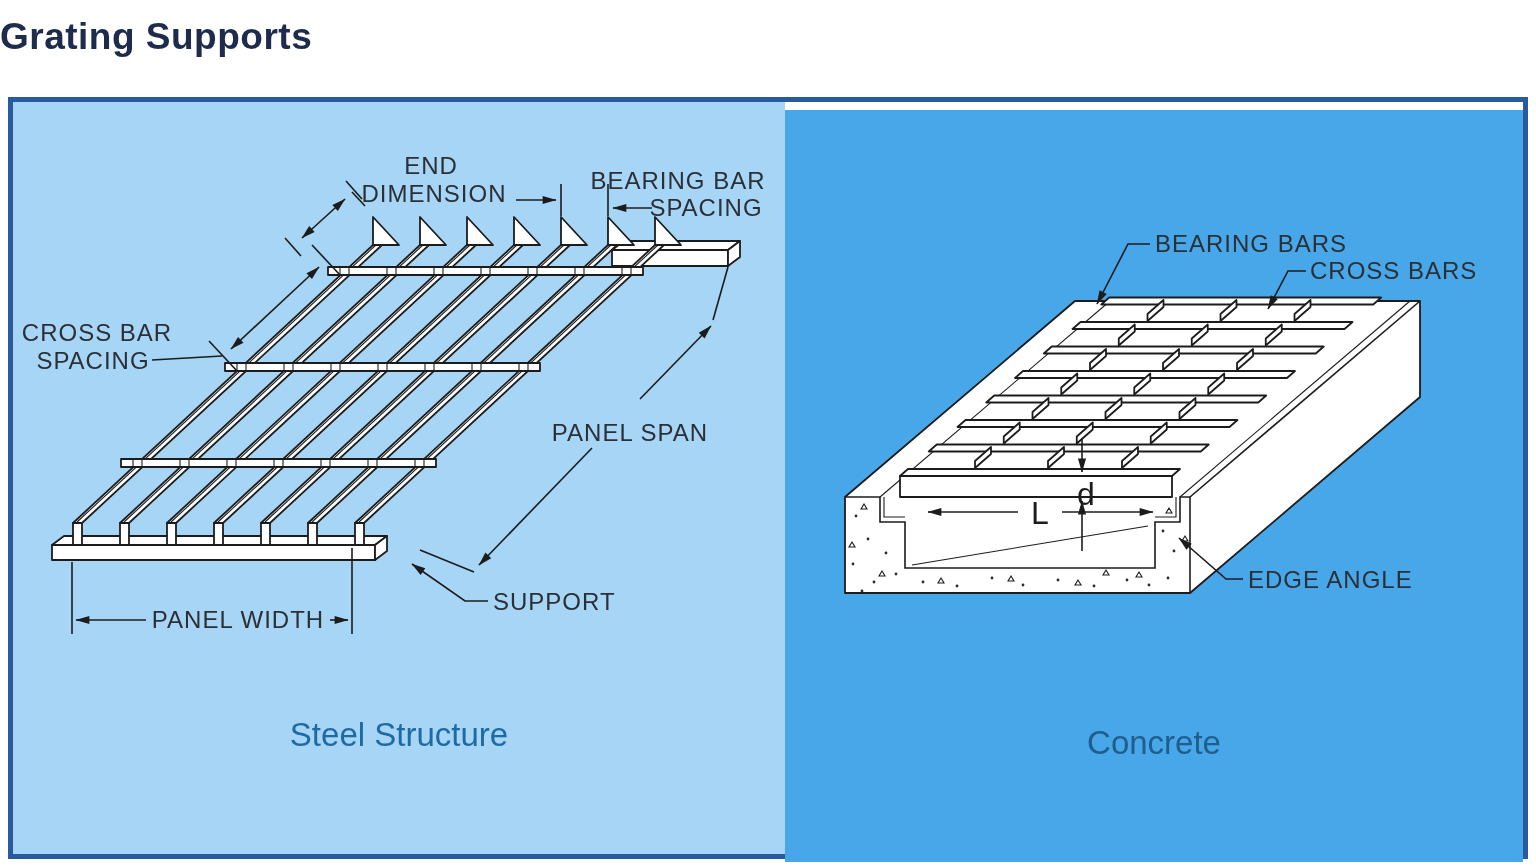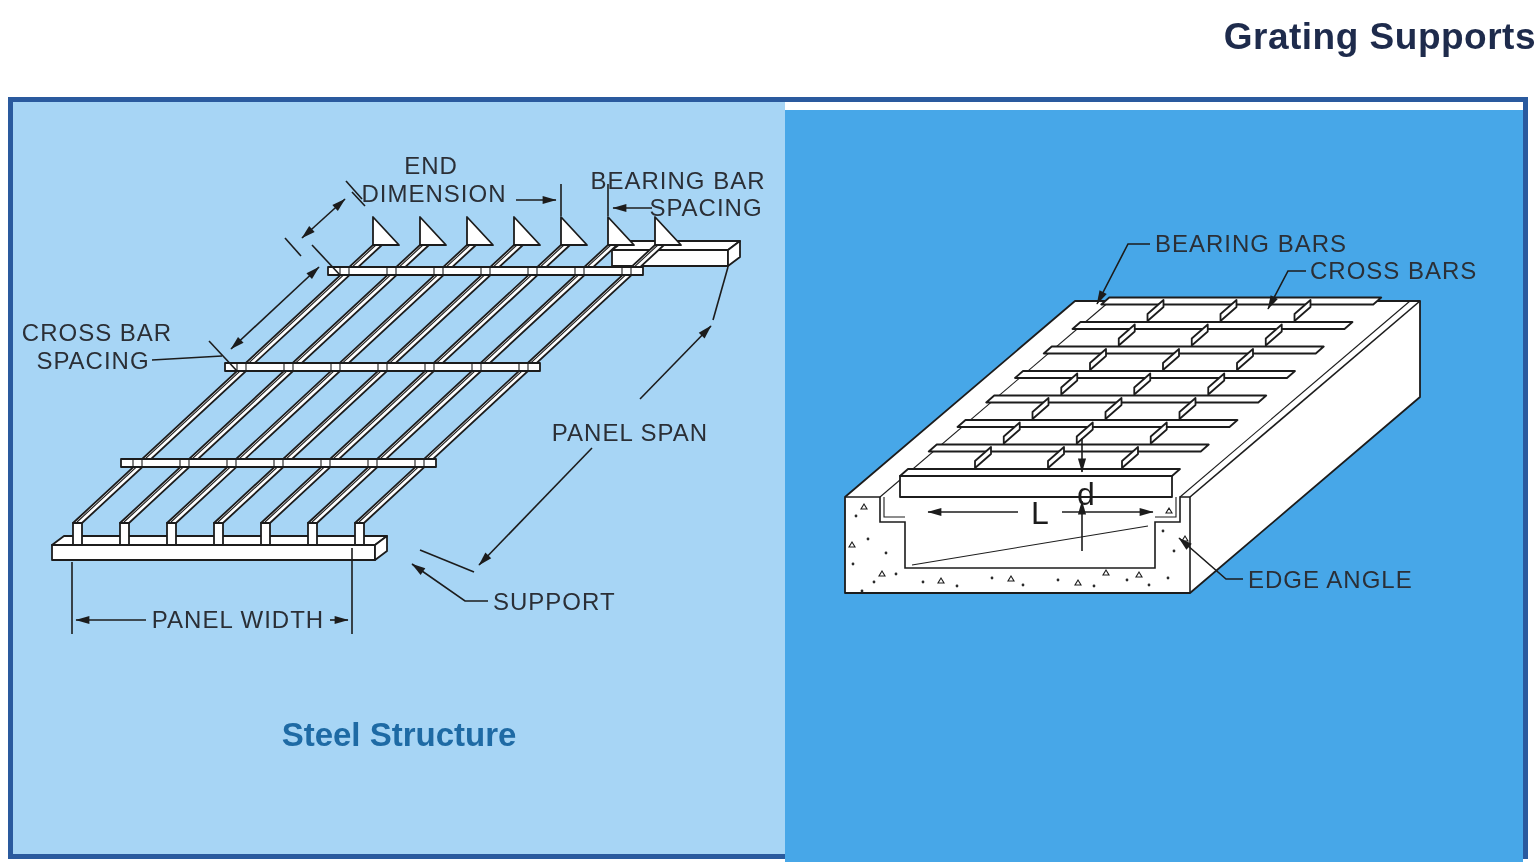--- a/index.html
+++ b/index.html
@@ -1,27 +1,27 @@
 <!DOCTYPE html>
 <html><head>
 <meta charset="utf-8">
 <style>
   html,body{margin:0;padding:0;background:#ffffff;}
   .stage{position:relative;width:1536px;height:866px;background:#ffffff;overflow:hidden;
          font-family:"Liberation Sans",sans-serif;}
-  .page-title{position:absolute;top:16px;left:0;width:100%;text-align:right;
+  .page-title{position:absolute;top:16px;left:0;width:100%;text-align:left;
               font-size:37px;font-weight:bold;color:#1e2b4c;letter-spacing:.5px;}
   .frame{position:absolute;left:8px;top:97px;width:1520px;height:762px;
          border:5px solid #2a5a9e;box-sizing:border-box;display:flex;}
   .pane{position:relative;height:100%;}
   .pane-steel{width:772px;background:#a7d5f5;}
   .pane-concrete{width:738px;background:#47a7e8;margin-top:8px;}
   .pane svg{position:absolute;left:0;top:0;display:block;}
   .caption{position:absolute;left:0;right:0;top:610px;height:46px;line-height:46px;
-           text-align:center;font-size:33px;font-weight:bold;}
+           text-align:center;font-size:33px;font-weight:normal;}
   .caption-steel{color:#1e6aa4;}
   .caption-concrete{color:#1f5e8d;}
   .diag-line{stroke:#1c1c1c;stroke-width:1.8;fill:#ffffff;stroke-linejoin:round;}
   .thin{stroke:#1c1c1c;stroke-width:1.1;fill:none;}
   .dim{stroke:#1c1c1c;stroke-width:1.6;fill:none;}
   .lbl{fill:#2b2f36;font-family:"Liberation Sans",sans-serif;font-size:24px;letter-spacing:1px;}
   .lbl-big{fill:#1c1c1c;font-family:"Liberation Sans",sans-serif;font-size:32px;}
   .stip{fill:#2a2a2a;}
 </style>
 </head>
@@ -255,16 +255,17 @@
         <g>
           <polyline class="dim" points="1243,571 1226,571 1179,530" marker-end="url(#aR)"></polyline>
         </g>
 
         <text class="lbl" x="1155" y="244">BEARING BARS</text>
         <text class="lbl" x="1310" y="271">CROSS BARS</text>
         <text class="lbl-big" x="1086" y="497" text-anchor="middle">d</text>
         <text class="lbl-big" x="1040" y="516" text-anchor="middle">L</text>
         <text class="lbl" x="1248" y="580">EDGE ANGLE</text>
       </svg>
+      <div class="caption caption-concrete">Concrete</div>
     </div>
 
   </div>
 </div>
 
 </body></html>

